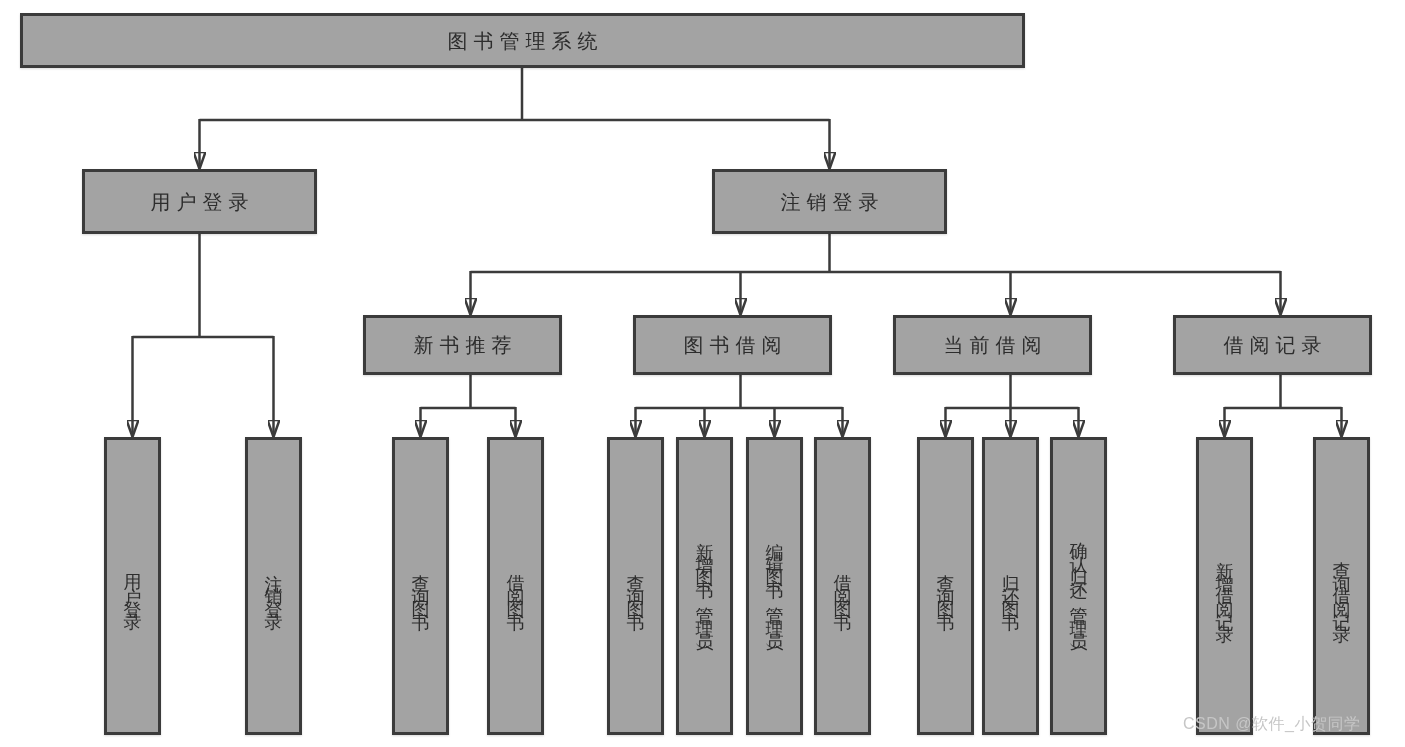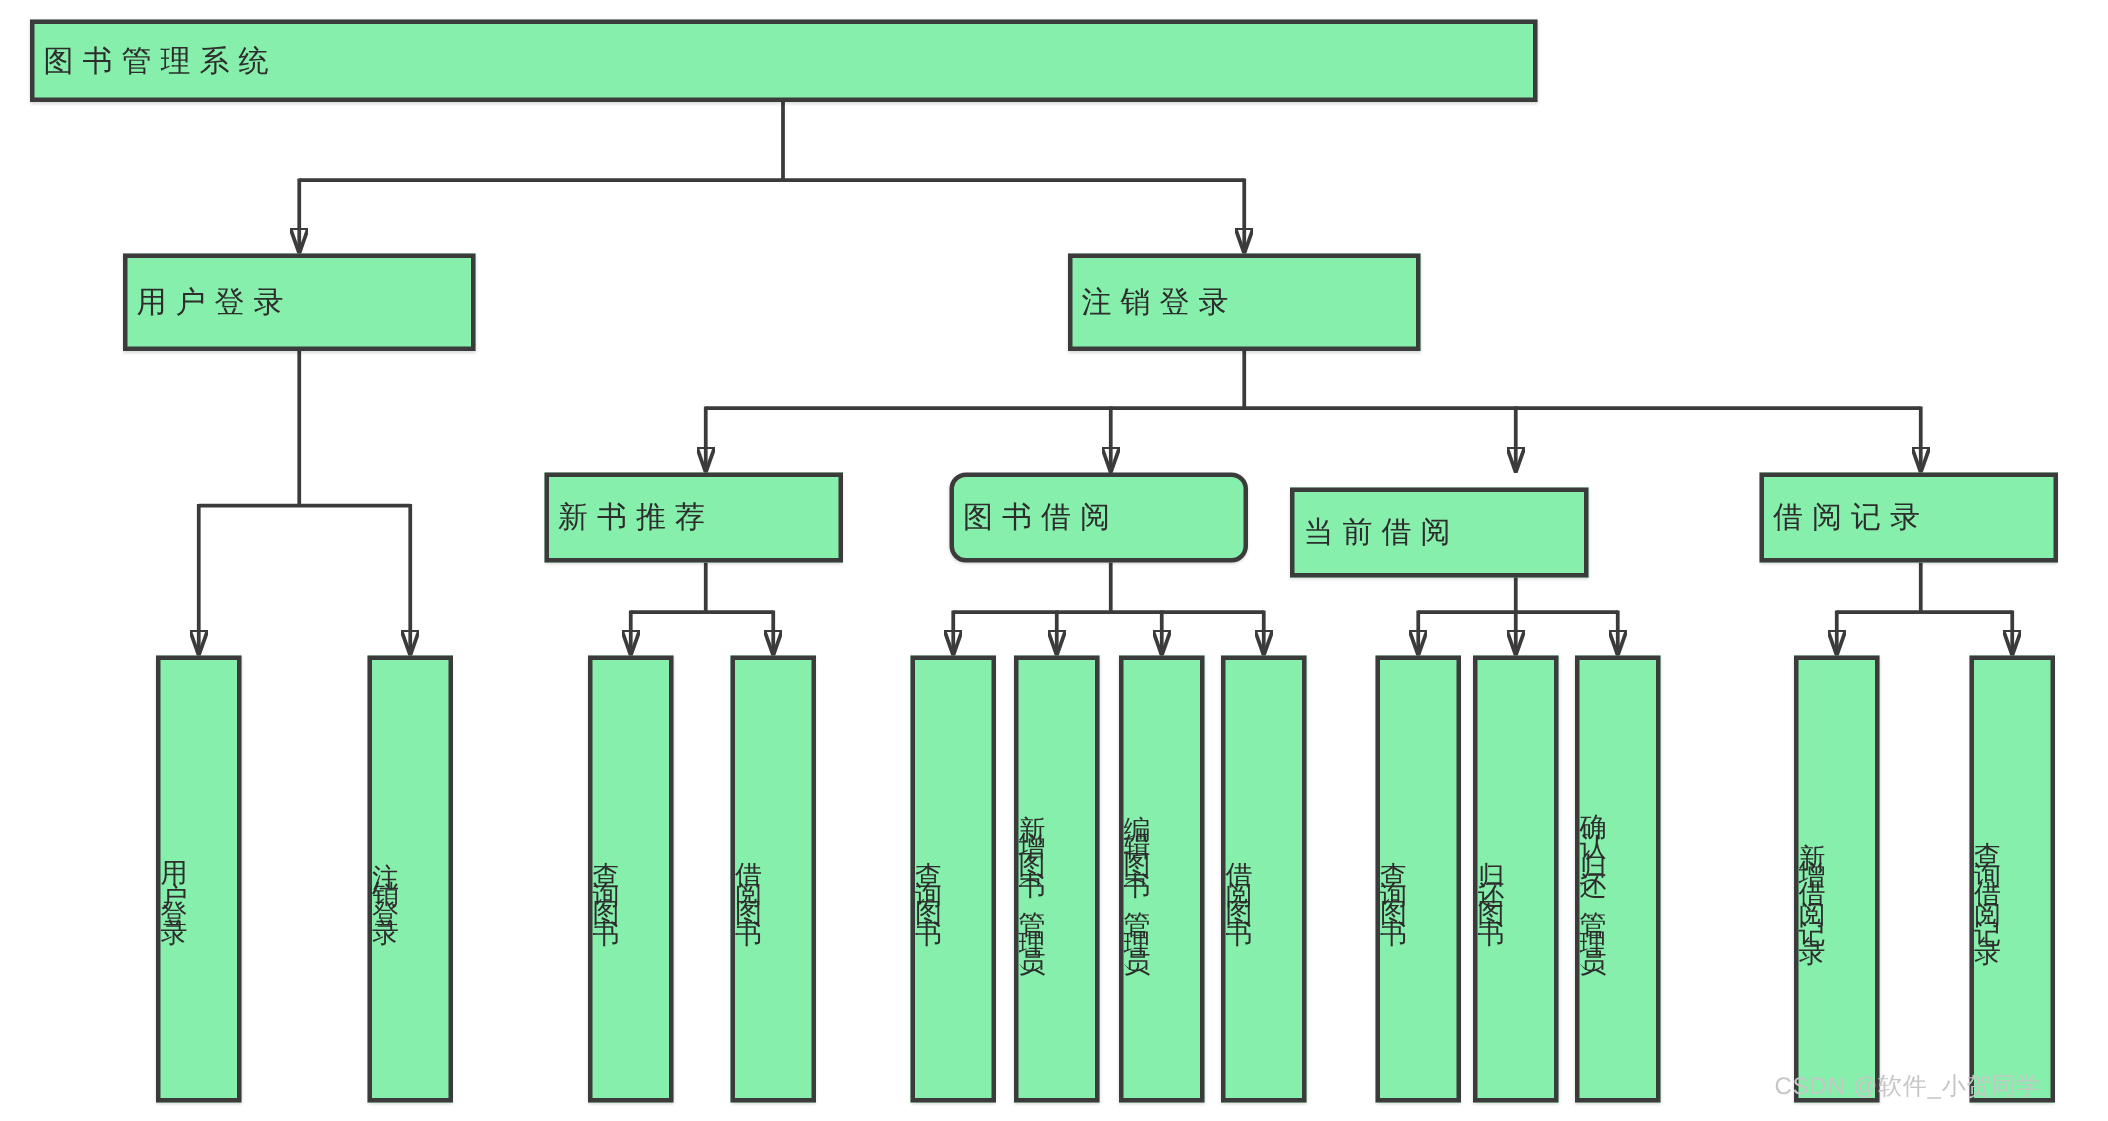--- a/index.html
+++ b/index.html
@@ -13,24 +13,24 @@
   #stage{
     position:relative;
     width:1405px;height:747px;
     background:var(--bg);
     overflow:hidden;
   }
   #connectors{position:absolute;left:0;top:0;width:1405px;height:747px;}
   #connectors path, #connectors line{stroke:var(--line);stroke-width:2.5;fill:none;}
   .node{
     position:absolute;
-    background:#86efac;
+    background:#a3a3a3;
     border:3px solid var(--line);
     box-sizing:border-box;
-    display:flex;align-items:center;justify-content:flex-start;
+    display:flex;align-items:center;justify-content:center;
     box-shadow:0 1px 2px rgba(0,0,0,.15);
     z-index:2;
   }
   .hlabel{
     font-size:20px;color:var(--text);
     letter-spacing:6px;text-indent:6px;
     white-space:nowrap;line-height:1;
   }
   .vlabel{
     writing-mode:vertical-rl;
@@ -38,22 +38,22 @@
     font-size:18px;color:var(--text);
     letter-spacing:13px;line-height:1;
     white-space:nowrap;
   }
   
   #nd-root       {left:20px;  top:13px;  width:1005px;height:55px;}
   #nd-user-login {left:82px;  top:169px; width:235px; height:65px;}
   #nd-book-mgmt  {left:712px; top:169px; width:235px; height:65px;}
   .lvl2          {top:315px;  width:199px;height:60px;}
   #nd-new-rec    {left:363px;}
-  #nd-borrow     {left:633px;border-radius:11px;}
-  #nd-current    {left:860px;margin-top:10px;}
+  #nd-borrow     {left:633px;}
+  #nd-current    {left:893px;}
   #nd-records    {left:1173px;}
   .leaf          {top:437px;  width:57px; height:298px;}
   #lf-a1{left:104px;} #lf-a2{left:245px;}
   #lf-b1{left:392px;} #lf-b2{left:487px;}
   #lf-c1{left:607px;} #lf-c2{left:676px;} #lf-c3{left:746px;} #lf-c4{left:814px;}
   #lf-d1{left:917px;} #lf-d2{left:982px;} #lf-d3{left:1050px;}
   #lf-e1{left:1196px;} #lf-e2{left:1313px;}
   #watermark{
     position:absolute;left:1183px;top:714px;
     font-size:16px;color:var(--watermark);

